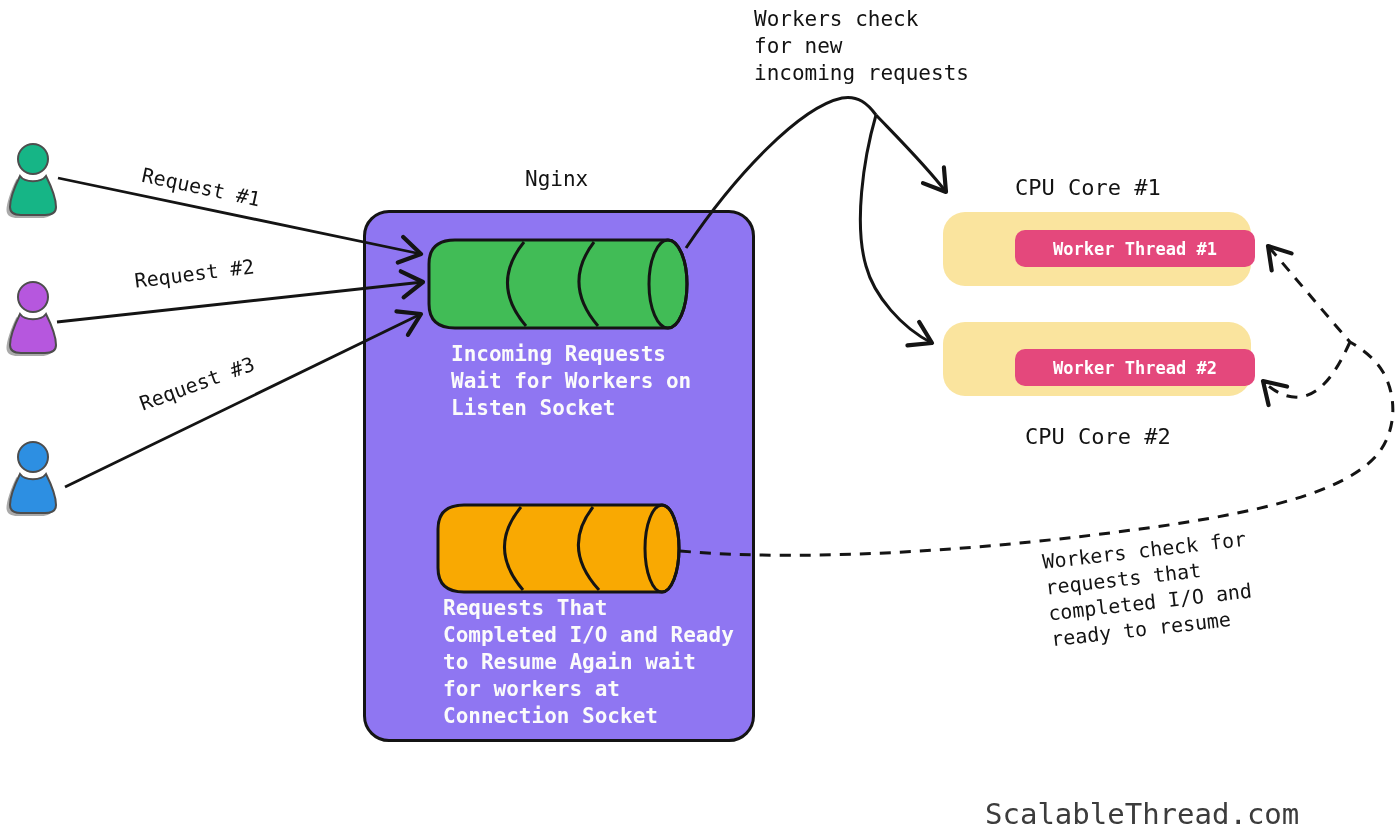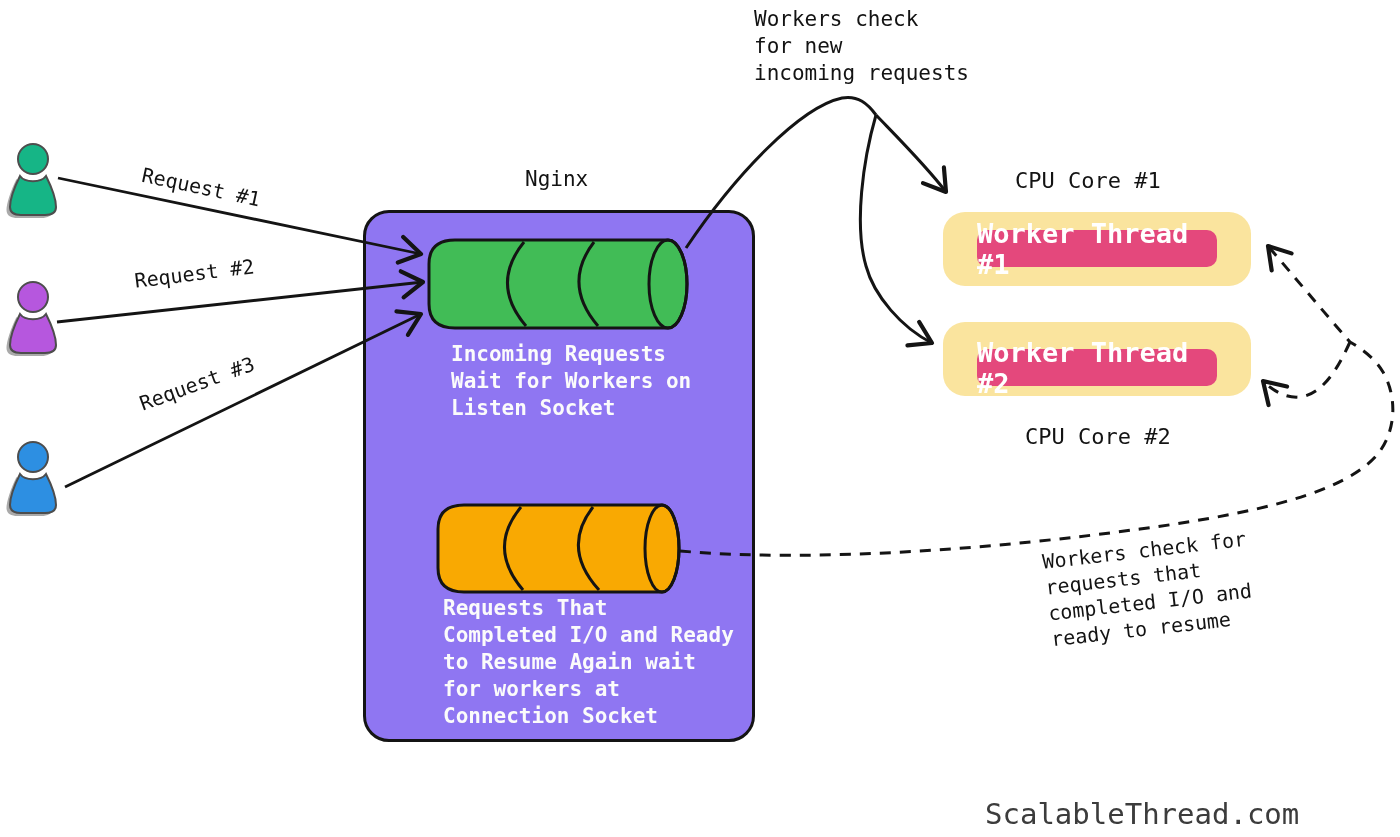--- a/index.html
+++ b/index.html
@@ -7,29 +7,29 @@
           font-family:"DejaVu Sans Mono","Liberation Mono",monospace;}
   svg{position:absolute;left:0;top:0;z-index:3;}
   .box{position:absolute;box-sizing:border-box;}
   .nginx-box{left:363px;top:210px;width:392px;height:532px;background:#8F76F2;
              border:3px solid #141414;border-radius:26px;z-index:1;}
   .core-box{left:943px;width:308px;height:74px;background:#FAE49E;border-radius:22px;z-index:1;}
   .core-box.c1{top:212px;}
   .core-box.c2{top:322px;}
   .thread-badge{position:absolute;width:240px;height:37px;background:#E4487C;border-radius:10px;
                 z-index:2;display:flex;align-items:center;justify-content:center;
-                color:#ffffff;font-weight:bold;font-size:27px;}
+                color:#ffffff;font-weight:bold;font-size:17px;margin-left:38px;}
   .thread-badge.b1{left:977px;top:230px;}
   .thread-badge.b2{left:977px;top:349px;}
   .t{position:absolute;color:#131313;white-space:pre-line;z-index:5;line-height:27px;}
   .t.title{font-size:21px;}
   .annot-top{left:754px;top:6px;font-size:21px;}
   .nginx-title{left:502px;top:166px;font-size:21px;margin-left:23px;}
   .cpu-label{font-size:22px;}
-  .cpu-label.c1{left:1015px;top:167px;}
+  .cpu-label.c1{left:1015px;top:174px;}
   .cpu-label.c2{left:1025px;top:423px;}
   .req-label{font-size:20px;transform-origin:left top;}
   .req-label.r1{left:145px;top:162px;transform:rotate(12deg);}
   .req-label.r2{left:133px;top:268px;transform:rotate(-7deg);}
   .req-label.r3{left:136px;top:392px;transform:rotate(-20deg);}
   .queue-caption{color:#fbfbfb;font-weight:bold;font-size:21px;z-index:5;}
   .queue-caption.listen{left:451px;top:341px;}
   .queue-caption.conn{left:443px;top:595px;}
   .annot-br{left:1041px;top:549px;font-size:20px;line-height:26px;
             transform:rotate(-6.5deg);transform-origin:left top;}

